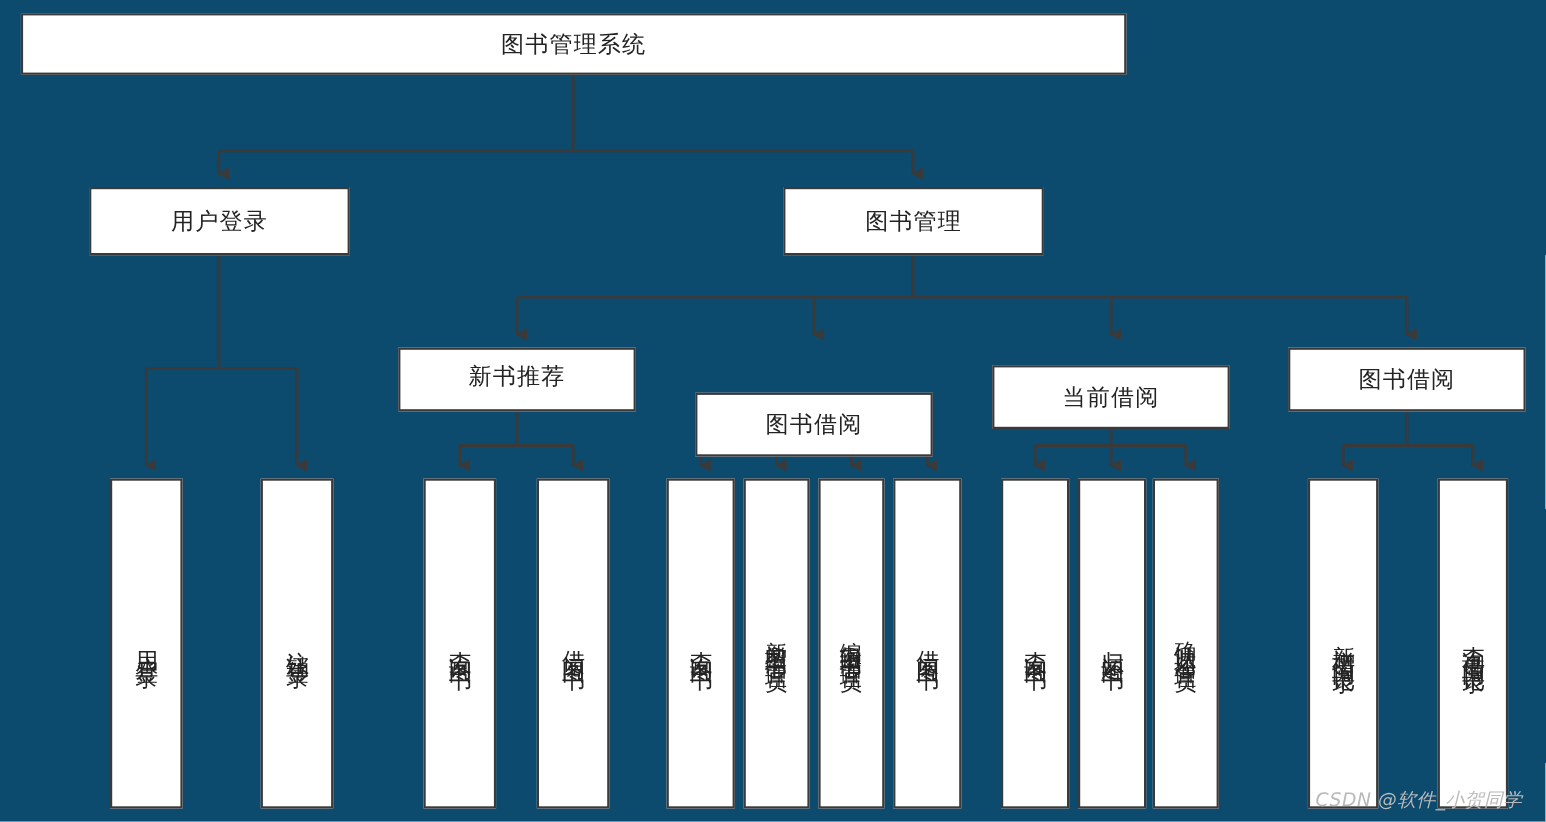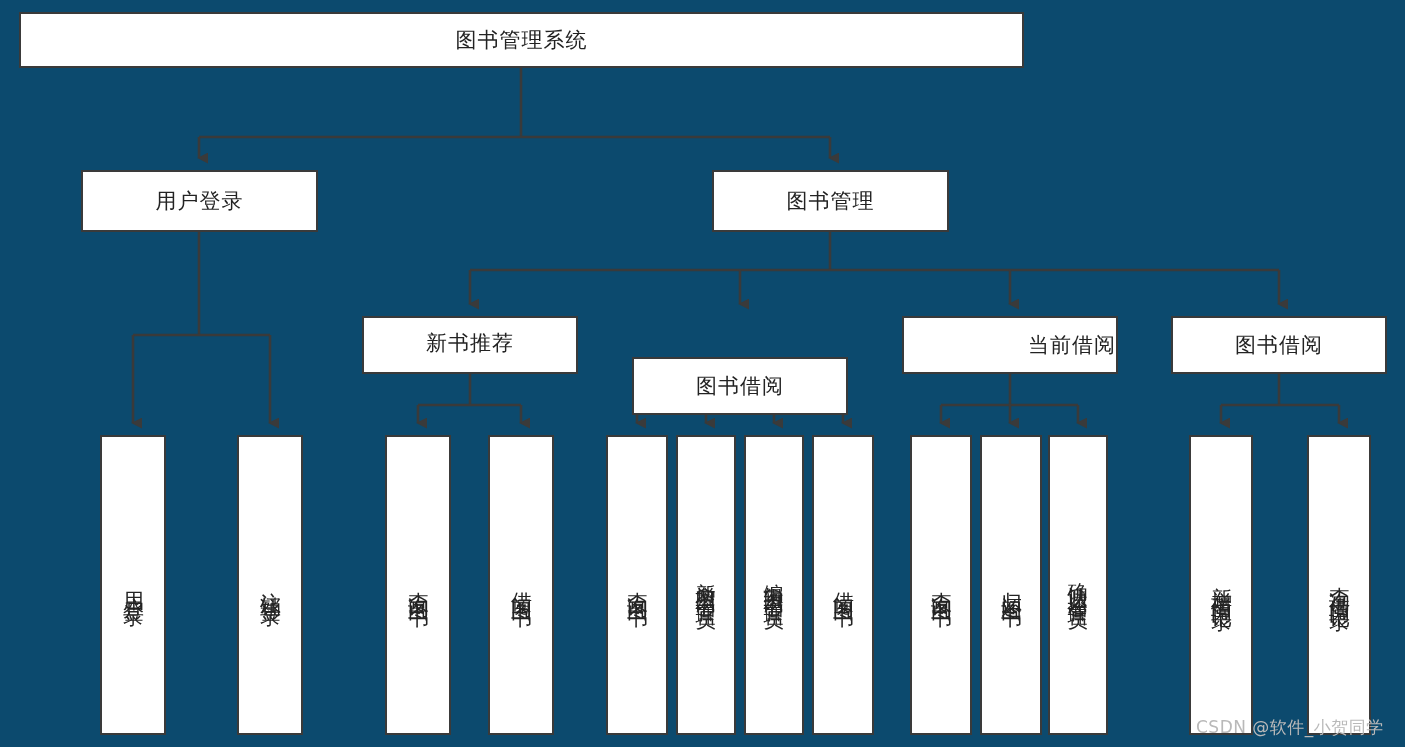--- a/index.html
+++ b/index.html
@@ -62,20 +62,21 @@
     letter-spacing: 4px;
     font-size: 20px;
   }
   .watermark {
     position: absolute;
     font-size: 17px;
     color: #b9b9b9;
     letter-spacing: 0.5px;
     white-space: nowrap;
     user-select: none;
+    font-style: italic;
   }
 </style>
 </head>
 <body>
 
 <div id="canvas">
 
   <svg class="edges" viewBox="0 0 1405 747">
     <defs>
       <marker id="arrow" viewBox="0 0 12 12" refX="6" refY="10" markerWidth="11" markerHeight="11" orient="auto-start-reverse" markerUnits="userSpaceOnUse">
@@ -136,21 +137,21 @@
   <div class="node" style="left:712px; top:170px; width:237px; height:62px;text-align:right;">
     <span class="lbl">图书管理</span>
   </div>
 
   <div class="node" style="left:362px; top:316px; width:216px; height:58px;font-family:Liberation Mono, monospace;">
     <span class="lbl">新书推荐</span>
   </div>
   <div class="node" style="left:632px; top:316px; width:216px; height:58px;margin-top:41px;">
     <span class="lbl">图书借阅</span>
   </div>
-  <div class="node" style="left:902px; top:316px; width:216px; height:58px;justify-content:flex-end;">
+  <div class="node" style="left:902px; top:332px; width:216px; height:58px;">
     <span class="lbl">当前借阅</span>
   </div>
   <div class="node" style="left:1171px; top:316px; width:216px; height:58px;">
     <span class="lbl">图书借阅</span>
   </div>
 
   <div class="node leaf" style="left:100px; top:435px; width:66px; height:300px;">
     <span class="lbl">用户登录</span>
   </div>
   <div class="node leaf" style="left:237px; top:435px; width:66px; height:300px;">

